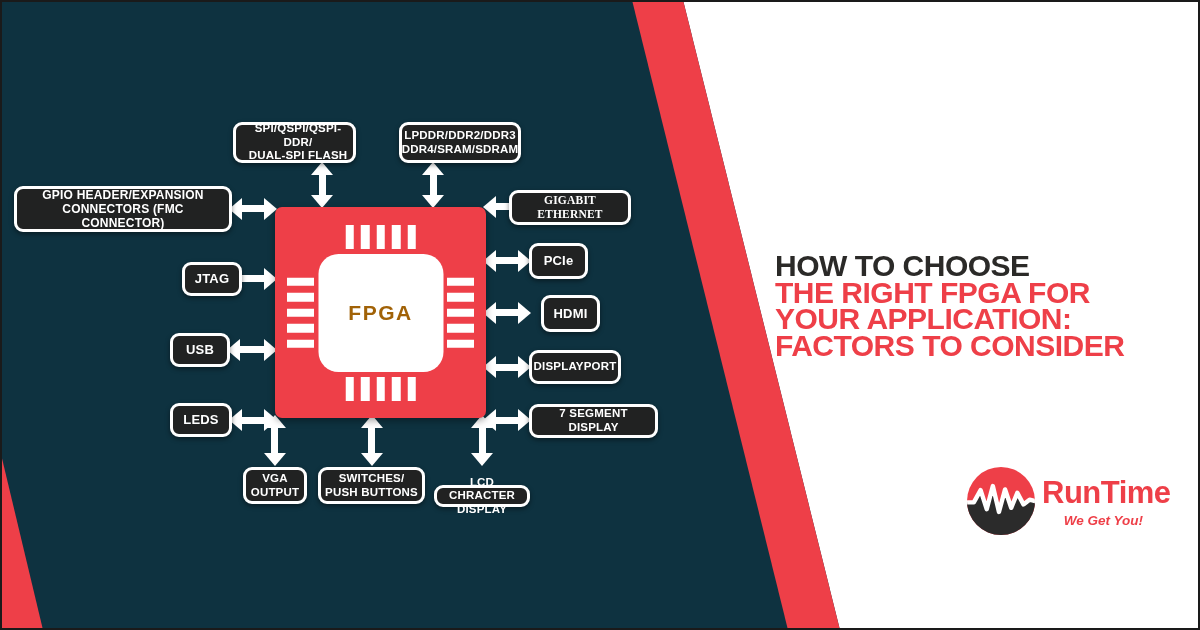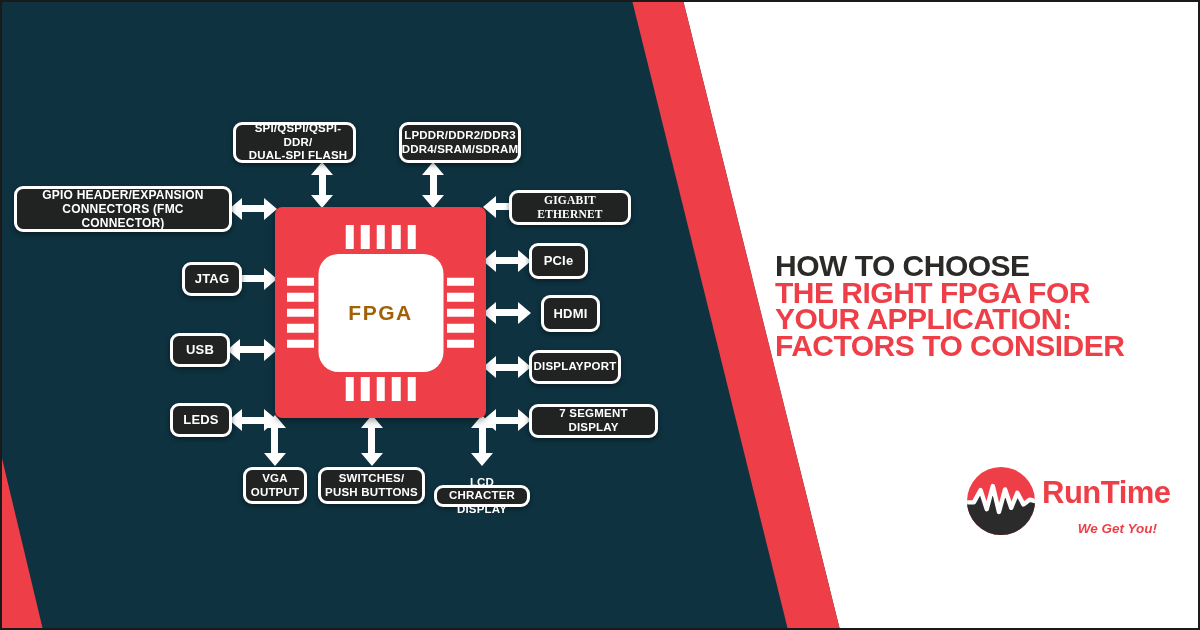--- a/index.html
+++ b/index.html
@@ -70,22 +70,22 @@
     font-weight:bold;font-size:30px;line-height:26.5px;
     letter-spacing:-.5px;}
   .title .t-dark{color:#2b2a28;}
   .title .t-red{color:#ee3f48;}
 
   
   .logo{position:absolute;left:967px;top:467px;width:192px;height:68px;z-index:10;}
   .logo-mark{position:absolute;left:0;top:0;width:68px;height:68px;}
   .logo-text{position:absolute;left:75px;top:8px;color:#ee3f48;
     font-weight:bold;font-size:31px;letter-spacing:-.5px;}
-  .logo-tagline{position:absolute;right:2px;top:46px;color:#ee3f48;
-    font-weight:bold;font-style:italic;font-size:13.5px;margin-top:8px;}
+  .logo-tagline{position:absolute;right:16px;top:46px;color:#ee3f48;
+    font-weight:bold;font-style:italic;font-size:13.5px;}
 </style>
 </head>
 <body>
 
 <div id="canvas">
 
   <div class="white-panel"></div>
   <div class="red-stripe"></div>
   <div class="red-wedge"></div>
 

